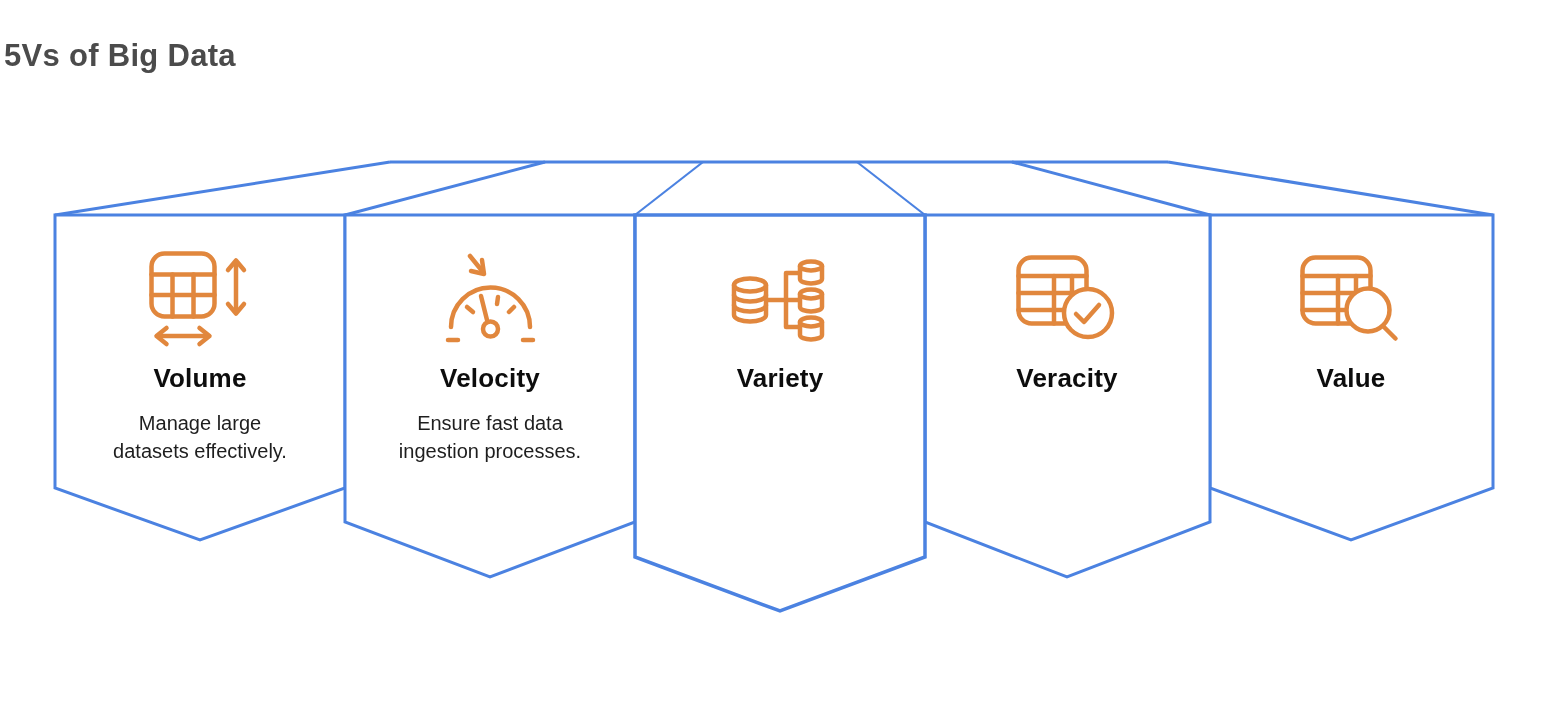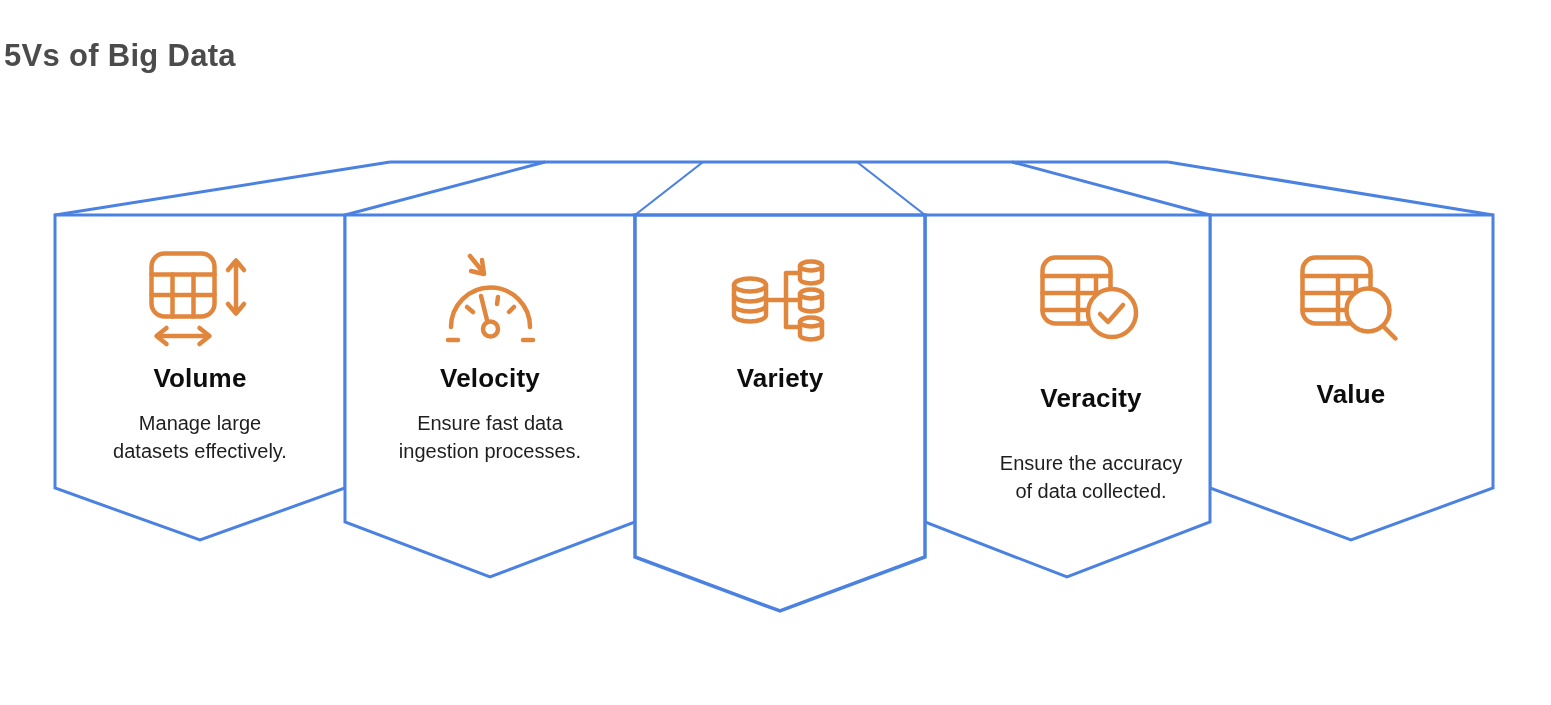--- a/index.html
+++ b/index.html
@@ -18,22 +18,22 @@
   }
   .shapes-svg{position:absolute;top:0;left:0;}
   .card{
     position:absolute;top:215px;width:290px;
     display:flex;flex-direction:column;align-items:center;
     text-align:center;
   }
   .card-volume{left:55px;}
   .card-velocity{left:345px;}
   .card-variety{left:635px;text-align:right;}
-  .card-veracity{left:946px;gap:20px;}
-  .card-value{left:1206px;gap:16px;}
+  .card-veracity{left:922px;}
+  .card-value{left:1206px;}
   .icon-wrap{
     margin-top:34px;height:100px;
     display:flex;align-items:center;justify-content:center;
   }
   .card-title{
     margin-top:14px;
     font-size:26px;font-weight:700;color:#0d0d0d;
     letter-spacing:0.2px;
   }
   .card-desc{
@@ -135,22 +135,20 @@
         <rect x="4.5" y="8.5" width="68" height="66" rx="13"></rect>
         <path d="M4.5 27 H72.5"></path>
         <path d="M4.5 44 H72.5"></path>
         <path d="M4.5 61 H72.5"></path>
         <path d="M40 27 V74.5 M58 27 V44"></path>
         <circle cx="74" cy="64" r="24" fill="#ffffff"></circle>
         <polyline points="62,65 70,73 85,56"></polyline>
       </svg>
     </div>
     <div class="card-title">Veracity</div>
-    <div class="card-desc">Ensure the accuracy
-of data collected.</div>
   </div>
 
   <div class="card card-value">
     <div class="icon-wrap">
       <svg class="icon" width="106" height="100" viewBox="0 0 106 100" fill="none" stroke="#e1873d" stroke-width="4.5" stroke-linecap="round" stroke-linejoin="round">
         <rect x="4.5" y="8.5" width="68" height="66" rx="13"></rect>
         <path d="M4.5 27 H72.5"></path>
         <path d="M4.5 44 H72.5"></path>
         <path d="M4.5 61 H49"></path>
         <path d="M40 27 V74.5 M58 27 V44"></path>

